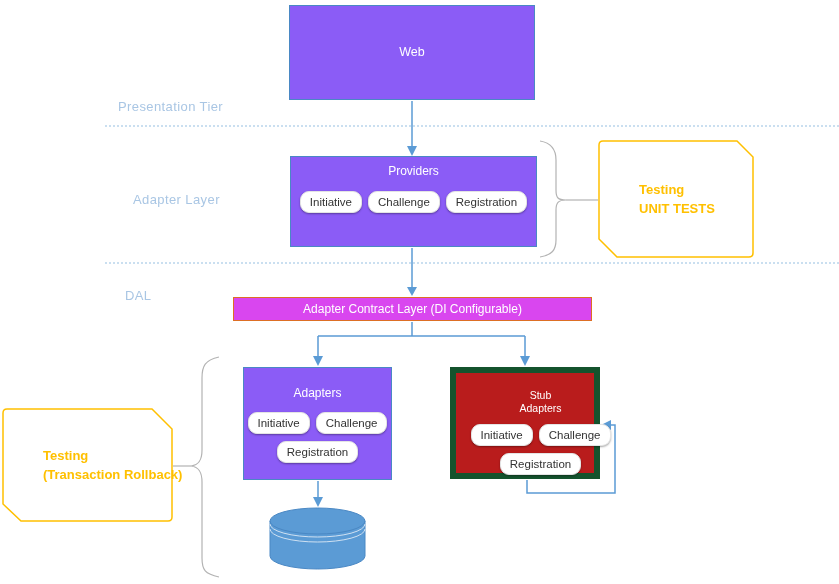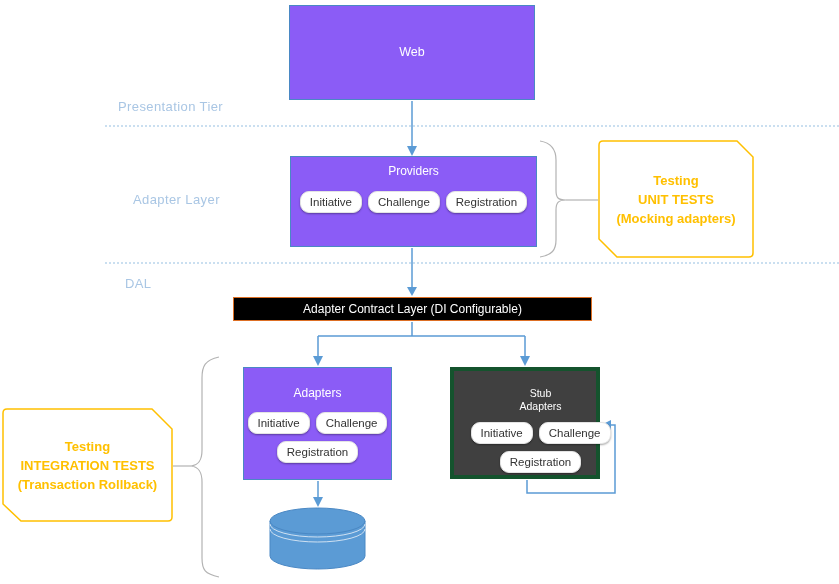--- a/index.html
+++ b/index.html
@@ -7,37 +7,37 @@
     position:relative;width:839px;height:584px;background:#ffffff;
     font-family:"Liberation Sans", sans-serif;overflow:hidden;
   }
   svg.layer{position:absolute;left:0;top:0;pointer-events:none;}
   .tier-label{
     position:absolute;color:#a9c6e4;font-size:13px;letter-spacing:.4px;white-space:nowrap;text-align:center;
   }
   .dotted{position:absolute;height:0;border-top:2px dotted #cadff0;}
   .box{position:absolute;box-sizing:border-box;display:flex;flex-direction:column;align-items:center;}
   .blue-box{background:#8b5cf6;border:1px solid #4a88c4;}
-  .gray-box{background:#404040;border:4px solid #14532d;padding-left:31px;}
+  .gray-box{background:#b91c1c;border:6px solid #14532d;padding-left:31px;}
   .box-title{color:#ffffff;font-size:12px;text-align:center;white-space:pre-line;line-height:13px;}
   .center-title{justify-content:center;}
   .pill-row{display:flex;justify-content:flex-start;gap:6px;}
   .pill{
     background:#ffffff;border:1px solid #e4e4e4;border-radius:9px;
     padding:4px 9px;font-size:11.5px;color:#333;white-space:nowrap;
     box-shadow:0 1px 2px rgba(0,0,0,.35);
   }
   .orange-bar{
     position:absolute;left:233px;top:297px;width:359px;height:24px;box-sizing:border-box;
-    background:#000000;border:1px solid #dd6f24;color:#fff;font-size:12px;
+    background:#d946ef;border:1px solid #dd6f24;color:#fff;font-size:12px;
     display:flex;align-items:center;justify-content:center;white-space:nowrap;
   }
   .plaque-text{
-    position:absolute;display:flex;flex-direction:column;justify-content:center;align-items:center;
-    text-align:center;color:#ffc000;font-weight:bold;font-size:13px;line-height:19px;white-space:nowrap;
+    position:absolute;display:flex;flex-direction:column;justify-content:center;align-items:flex-start;
+    text-align:center;color:#ffc000;font-weight:bold;font-size:13px;line-height:19px;white-space:nowrap;padding-left:40px;
   }
 </style>
 </head>
 <body>
 
 <div class="canvas">
 
   <svg class="layer" width="839" height="584" viewBox="0 0 839 584">
 
     <path d="M412 101 V147" stroke="#5b9bd5" stroke-width="1.5" fill="none"></path>
@@ -65,21 +65,21 @@
       <ellipse cx="317.5" cy="521" rx="47.5" ry="13" fill="#5b9bd5" stroke="#4a88c4" stroke-width="1"></ellipse>
       <path d="M270 524 A47.5 13 0 0 0 365 524" fill="none" stroke="#cfe1f2" stroke-width="1"></path>
       <path d="M270 529 A47.5 13 0 0 0 365 529" fill="none" stroke="#cfe1f2" stroke-width="1"></path>
     </g>
   </svg>
 
   <div class="tier-label" style="left:118px;top:99px">Presentation Tier</div>
   <div class="dotted" style="left:105px;top:125px;width:734px"></div>
   <div class="tier-label" style="left:133px;top:192px">Adapter Layer</div>
   <div class="dotted" style="left:105px;top:262px;width:734px"></div>
-  <div class="tier-label" style="left:125px;top:276px">DAL</div>
+  <div class="tier-label" style="left:125px;top:288px">DAL</div>
 
   <div class="box blue-box center-title" style="left:289px;top:5px;width:246px;height:95px">
     <div class="box-title" style="font-size:12.5px">Web</div>
   </div>
 
   <div class="box blue-box" style="left:290px;top:156px;width:247px;height:91px;padding-top:8px">
     <div class="box-title">Providers</div>
     <div class="pill-row" style="margin-top:13px">
       <span class="pill">Initiative</span>
       <span class="pill">Challenge</span>
@@ -110,21 +110,19 @@
       <span class="pill">Challenge</span>
     </div>
     <div class="pill-row" style="margin-top:7px">
       <span class="pill">Registration</span>
     </div>
   </div>
 
   <div class="plaque-text" style="left:599px;top:141px;width:154px;height:116px">
     <div>Testing</div>
     <div>UNIT TESTS</div>
-    <div>(Mocking adapters)</div>
   </div>
   <div class="plaque-text" style="left:3px;top:409px;width:169px;height:112px">
     <div>Testing</div>
-    <div>INTEGRATION TESTS</div>
     <div>(Transaction Rollback)</div>
   </div>
 
 </div>
 
 </body></html>

